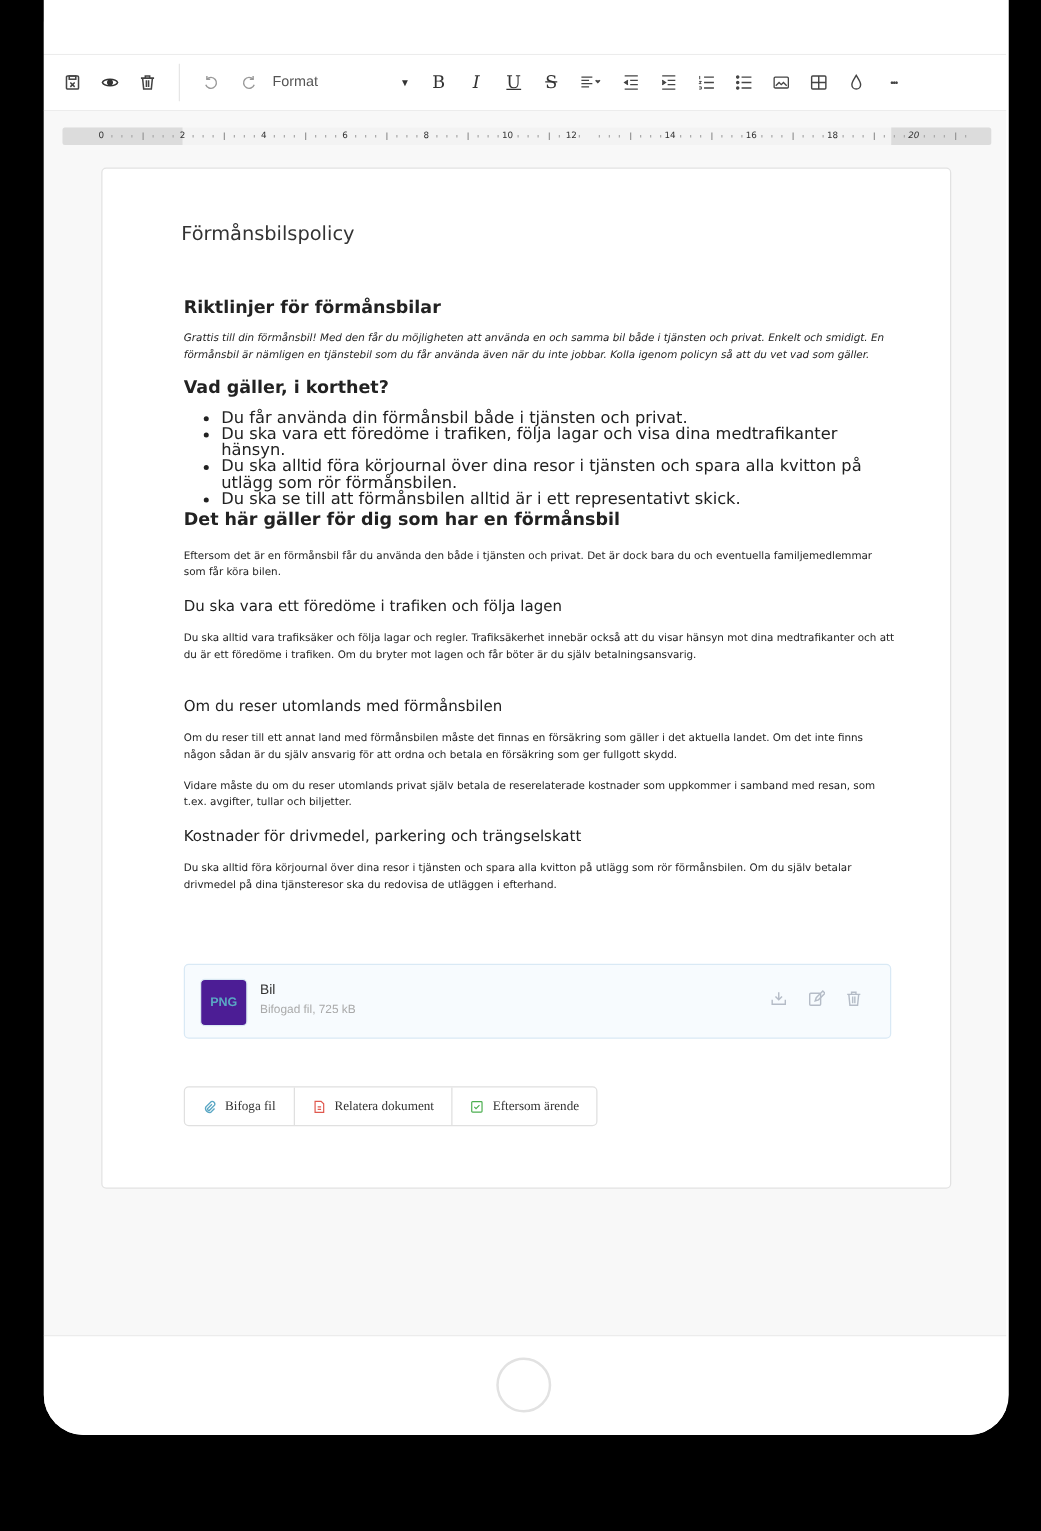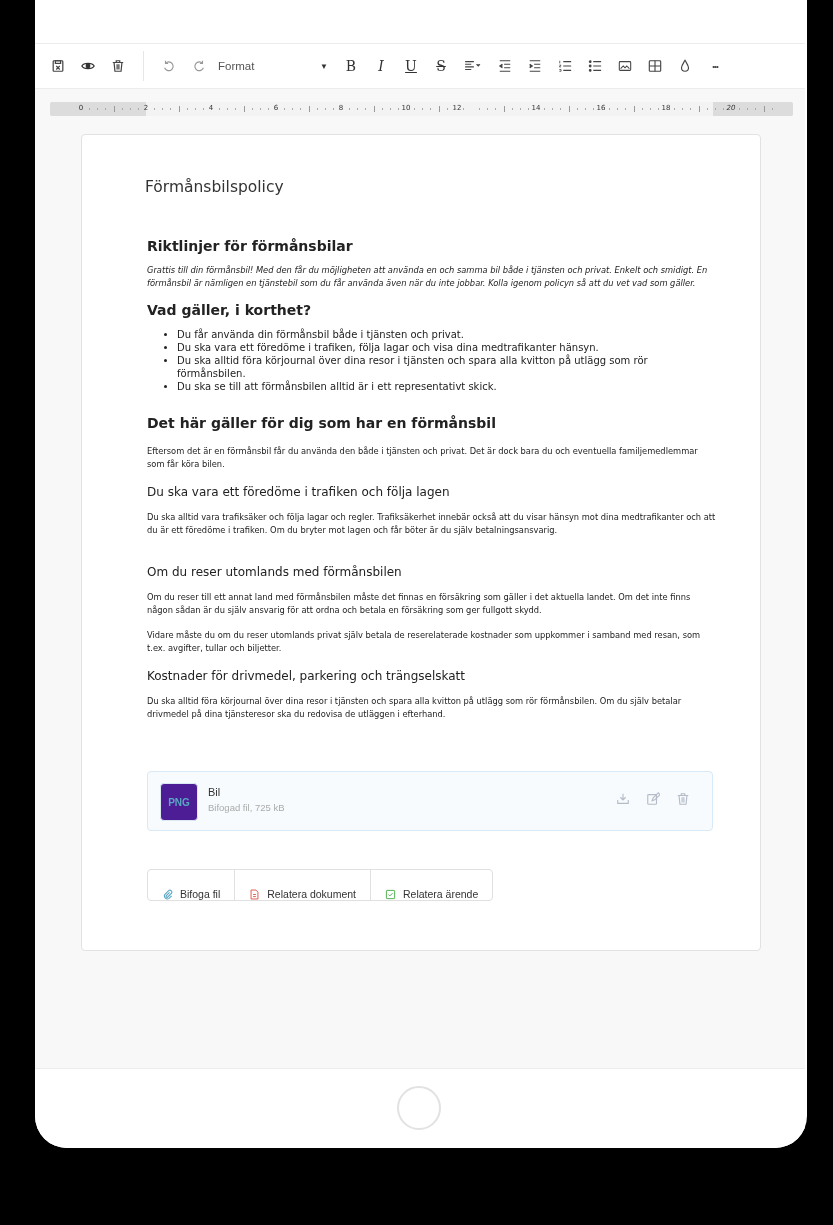--- a/index.html
+++ b/index.html
@@ -50,21 +50,21 @@
     position:absolute; left:46px; top:45px; width:678px; height:815px; background:#fff;
     border:1px solid #e2e2e2; border-radius:4px;
   }
   .doc { position:absolute; left:63px; top:0; width:570px; font-family:"DejaVu Sans", sans-serif; }
   .doc-title { position:absolute; top:43px; left:0; font-size:15.5px; color:#333; font-weight:normal; margin:0; }
   .doc-body { position:absolute; top:103px; left:2px; width:570px; }
   .doc-body h2 { font-size:14px; font-weight:bold; margin:0 0 10px 0; color:#222; }
   .doc-body h3 { font-size:12px; font-weight:normal; margin:0 0 12px 0; color:#222; }
   .doc-body p { font-size:8.3px; line-height:13px; margin:0 0 12px 0; color:#222; }
   .doc-body p.intro { font-style:italic; }
-  .doc-body ul { margin:0 0 22px 0; padding-left:30px; font-size:10px; line-height:13px; }
+  .doc-body ul { margin:0 0 2px 0; padding-left:30px; font-size:13px; line-height:13px; }
   .doc-body ul li { margin:0; }
 
   .attachment {
     position:absolute; left:65px; top:636px; width:564px; height:58px;
     background:#f7fbfe; border:1px solid #d9e9f5; border-radius:4px;
   }
   .att-thumb {
     position:absolute; left:12px; top:11px; width:36px; height:36px; background:#4c1d95;
     border:1px solid #dbe9f3; border-radius:4px; display:flex; align-items:center; justify-content:center;
     font-size:10px; font-weight:bold; color:#5aa7c4;
@@ -73,22 +73,22 @@
   .att-meta { position:absolute; left:60px; top:30px; font-size:9.5px; color:#aaa; }
   .att-actions { position:absolute; right:20px; top:20px; display:flex; gap:14px; }
   .att-actions span { width:16px; height:16px; color:#b5bcc7; cursor:pointer; display:flex; }
   .att-actions svg { width:14px; height:14px; }
 
   .actions-bar {
     position:absolute; left:65px; top:734px; height:30px; display:flex;
     border:1px solid #e0e0e0; border-radius:4px; background:#fff;
   }
   .actions-bar .btn {
-    display:flex; align-items:flex-end; gap:7px; padding:0 14px; font-size:10.5px; color:#333;
-    border-right:1px solid #e0e0e0; cursor:pointer;
+    display:flex; align-items:center; gap:7px; padding:0 14px; font-size:10.5px; color:#333;
+    border-right:1px solid #e0e0e0; cursor:pointer;font-family:Liberation Serif, serif;
   }
   .actions-bar .btn:last-child { border-right:none; }
   .actions-bar svg { width:11px; height:11px; }
 
   .tablet-bottom {
     position:absolute; left:0; top:1068px; width:770px; height:80px; background:#fff;
     border-top:1px solid #ececec;
   }
   .home-btn {
     position:absolute; left:362px; top:17px; width:44px; height:44px;
@@ -358,21 +358,21 @@
               <path d="M3 1.5h7l3 3v10H3z"></path>
               <path d="M6 8h4M6 11h4"></path>
             </svg>
           <span>Relatera dokument</span>
         </div>
         <div class="btn">
           <svg viewBox="0 0 16 16" fill="none" stroke="#4caf50" stroke-width="1.4">
               <rect x="2" y="2" width="12" height="12" rx="1"></rect>
               <path d="M5 8l2 2 4-4"></path>
             </svg>
-          <span>Relatera ärende</span>
+          <span>Eftersom ärende</span>
         </div>
       </div>
     </div>
   </div>
 
   <div class="tablet-bottom">
     <div class="home-btn"></div>
   </div>
 </div>
 

